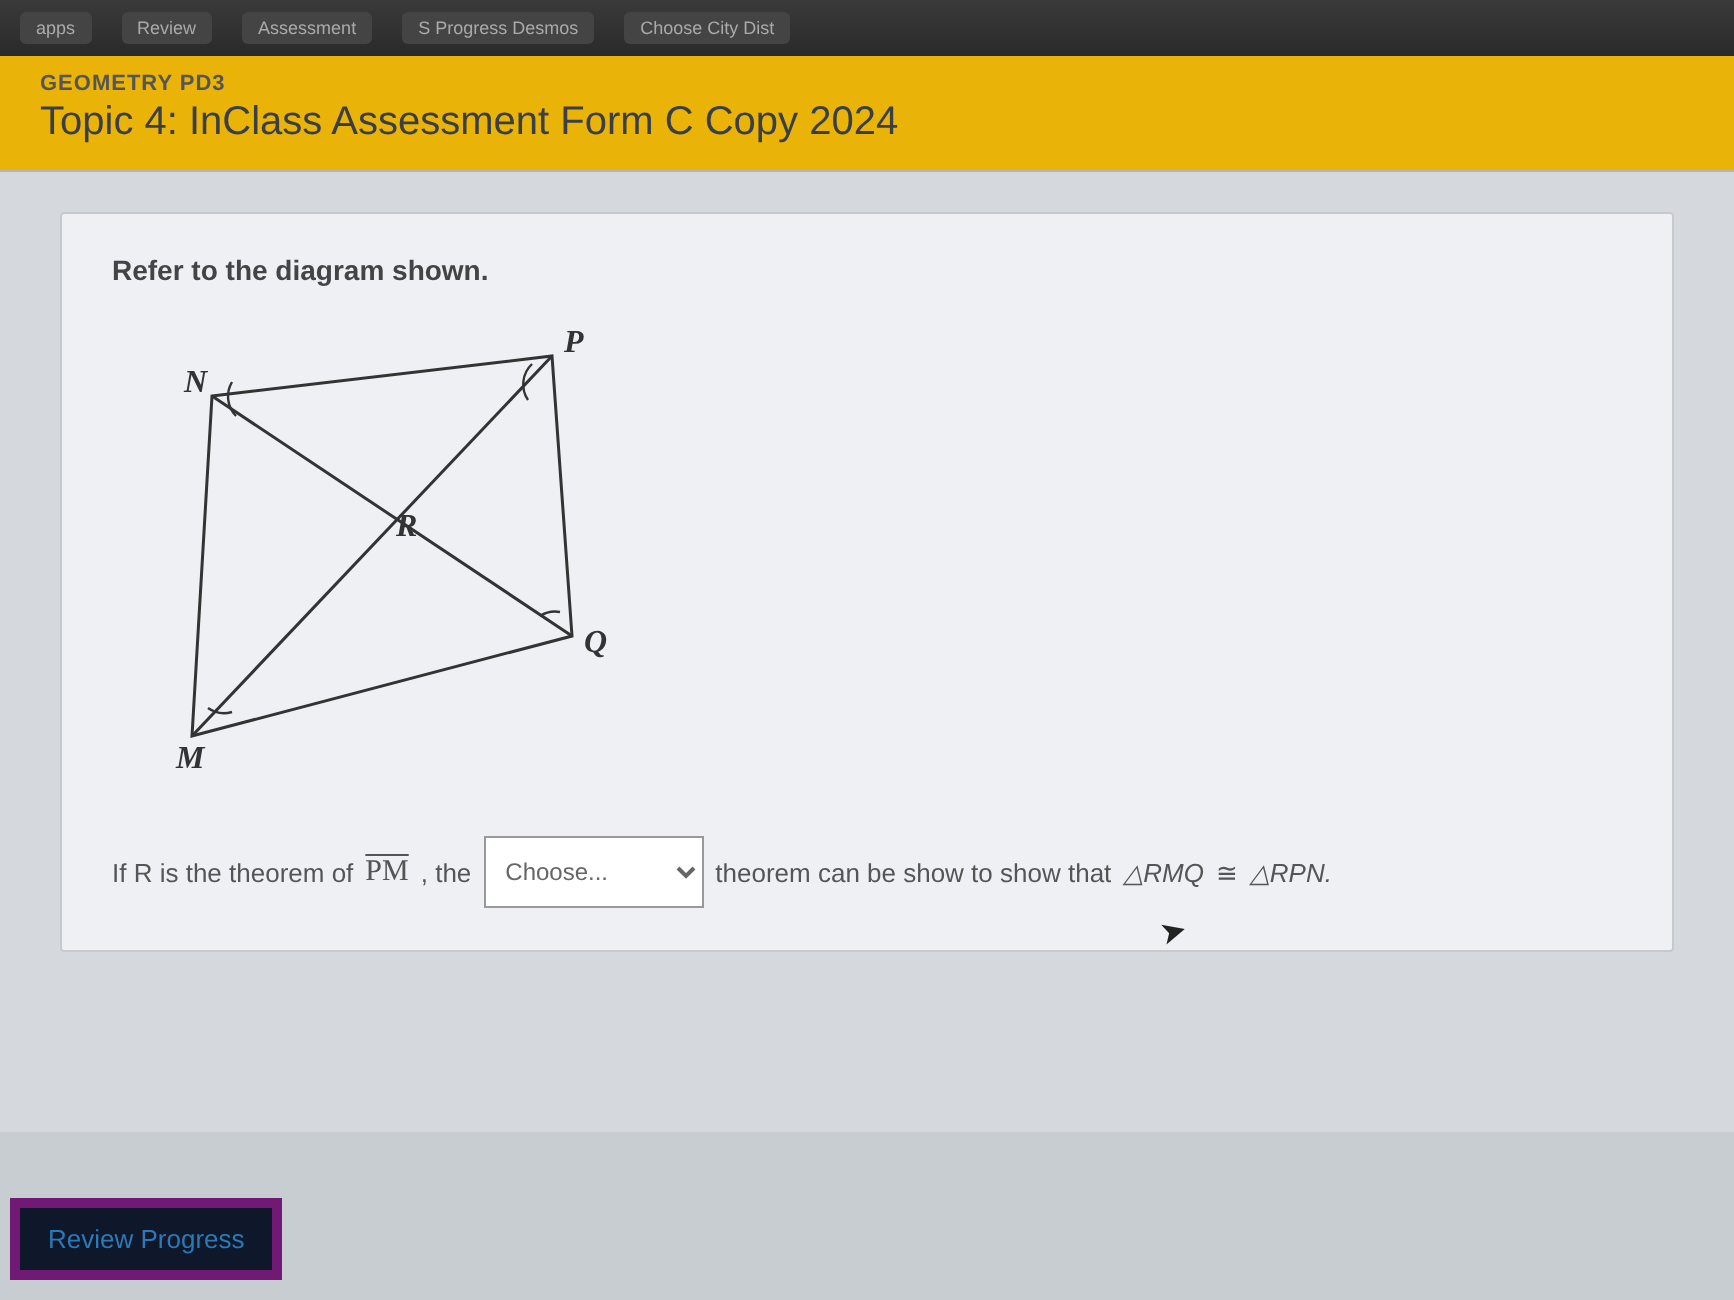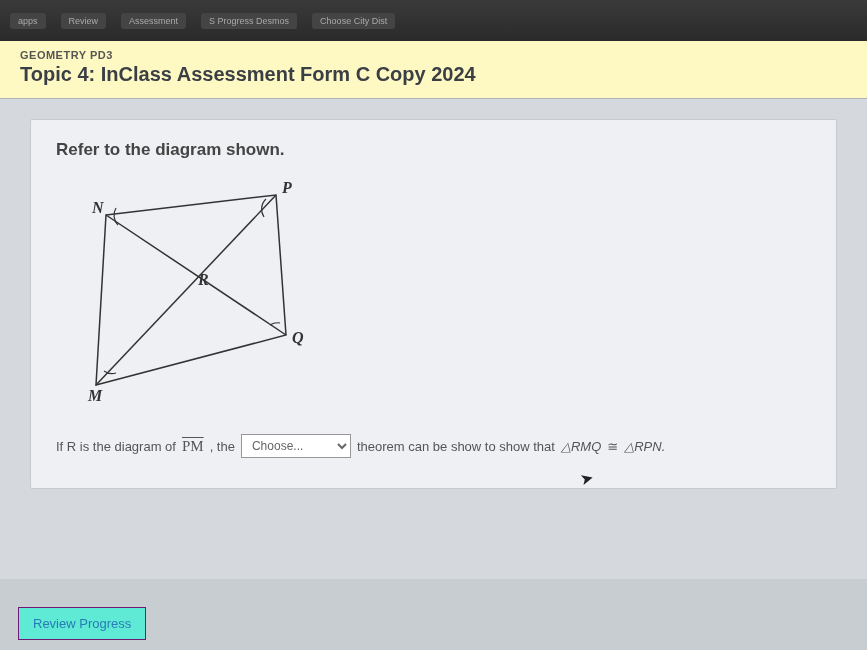--- a/index.html
+++ b/index.html
@@ -5,68 +5,68 @@
     * { box-sizing: border-box; margin: 0; padding: 0; }
     body {
       font-family: Arial, Helvetica, sans-serif;
       background: #c8cdd2;
       width: 867px;
       height: 650px;
       overflow: hidden;
       position: relative;
     }
     .browser-top {
-      height: 41px;
+      height: 28px;
       background: linear-gradient(to bottom, #3a3a3a, #2a2a2a);
       display: flex;
       align-items: center;
       padding: 0 10px;
       gap: 15px;
       color: #888;
       font-size: 10px;
     }
     .tab-pill {
       background: #444;
       padding: 3px 8px;
       border-radius: 3px;
       color: #aaa;
       font-size: 9px;
     }
     .header {
-      background: #fef9c3;
+      background: #eab308;
       padding: 8px 20px 12px 20px;
       border-bottom: 1px solid #b0b5bb;
     }
     .course-label {
       font-size: 11px;
       color: #555;
       font-weight: 600;
       letter-spacing: 0.5px;
     }
     .topic-title {
       font-size: 20px;
       color: #3a3f45;
-      font-weight: 700;
+      font-weight: 400;
       margin-top: 2px;
     }
     .content-area {
       padding: 20px 30px;
       background: #d5d9de;
       height: 480px;
       position: relative;
     }
     .question-card {
       background: #eef0f3;
       border: 1px solid #c5cacf;
       border-radius: 2px;
       padding: 20px 25px;
       min-height: 370px;
     }
     .instruction {
-      font-size: 17px;
+      font-size: 14px;
       color: #444;
       font-weight: 600;
       margin-bottom: 15px;
     }
     .diagram-wrap {
       margin: 10px 0 25px 30px;
     }
     .answer-line {
       font-size: 13px;
       color: #555;
@@ -80,33 +80,33 @@
       font-family: 'Times New Roman', serif;
       font-size: 15px;
     }
     .dropdown {
       border: 1px solid #999;
       background: #fff;
       padding: 3px 6px;
       font-size: 12px;
       color: #666;
       min-width: 110px;
-      height: 24px;
+      height: 36px;
       cursor: pointer;
     }
     .triangle-sym {
       font-family: Liberation Sans, sans-serif;
       font-style: italic;
     }
     .review-btn {
       position: absolute;
       bottom: 10px;
-      left: 18px;
-      background: #5eead4;
-      border: 1px solid #701a75;
+      left: 5px;
+      background: #0f172a;
+      border: 5px solid #701a75;
       color: #2a7ab8;
       padding: 8px 14px;
       font-size: 13px;
       font-weight: 500;
       cursor: pointer;
     }
     .cursor-arrow {
       position: absolute;
       top: 370px;
       left: 580px;
@@ -157,21 +157,21 @@
           <text x="6" y="38">N</text>
           <text x="196" y="18">P</text>
           <text x="112" y="110">R</text>
           <text x="206" y="168">Q</text>
           <text x="2" y="226">M</text>
         </g>
       </svg>
     </div>
 
     <div class="answer-line">
-      <span>If R is the diagram of</span>
+      <span>If R is the theorem of</span>
       <span class="math-overline">PM</span>
       <span>, the</span>
       <select class="dropdown">
         <option>Choose...</option>
       </select>
       <span>theorem can be show to show that</span>
       <span class="triangle-sym">△RMQ</span>
       <span>≅</span>
       <span class="triangle-sym">△RPN.</span>
     </div>

